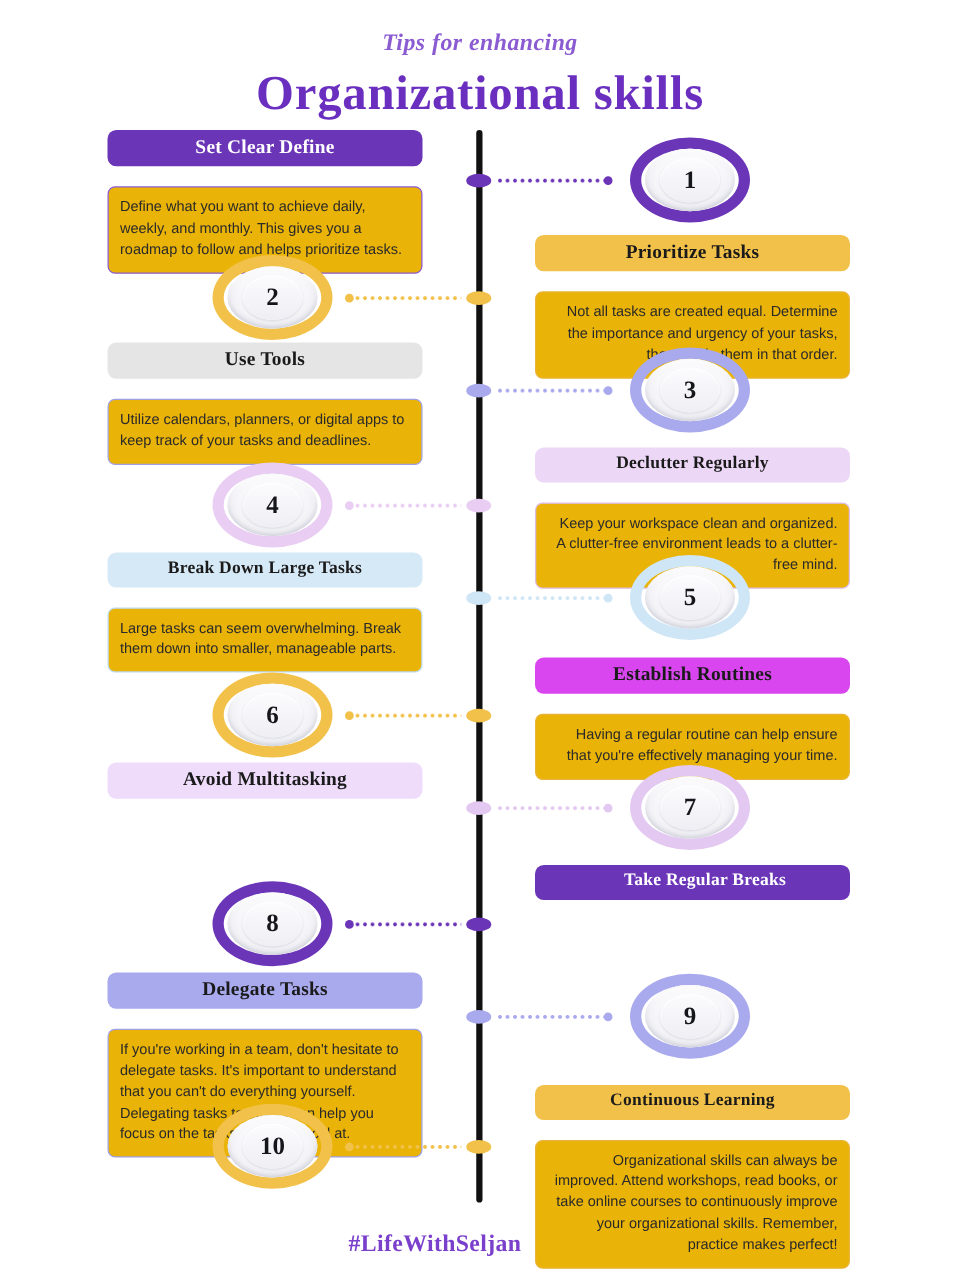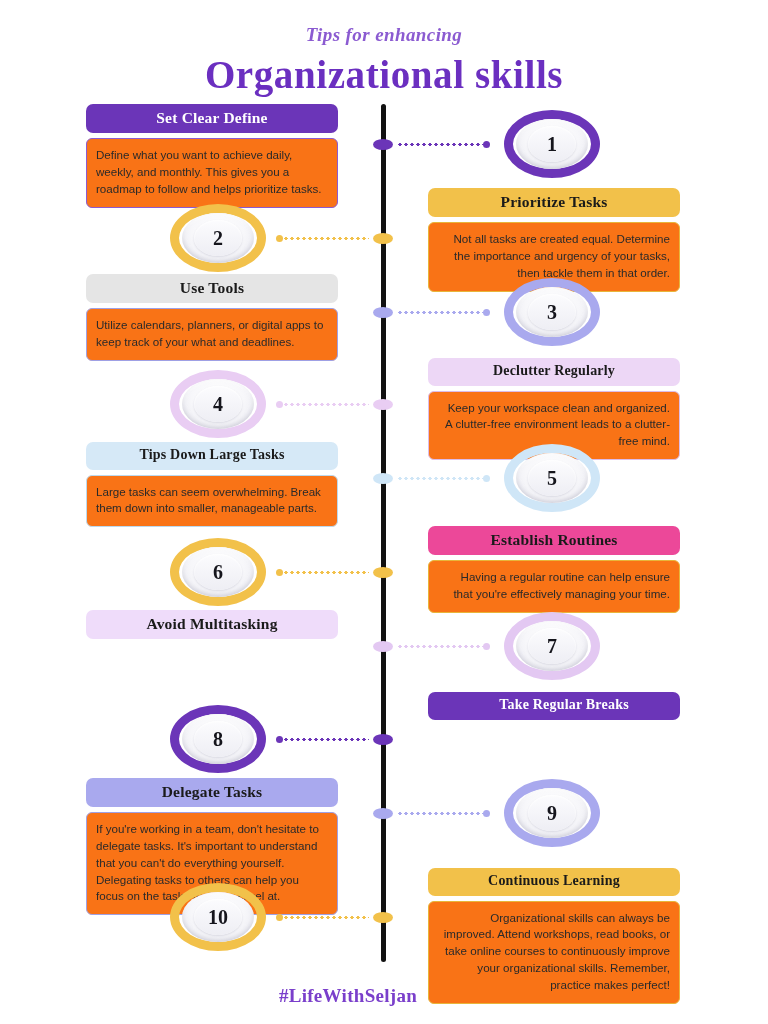--- a/index.html
+++ b/index.html
@@ -51,24 +51,24 @@
     font-size:15.5px;
     letter-spacing:.2px;
     padding:6px 4px 7px 4px;
     line-height:1.05;
     box-sizing:border-box;
     width:100%;
   }
   .badge.small{font-size:14px;}
 
   .bodybox{
-    margin-top:5px;
+    margin-top:16px;
     border:1.3px solid #999;
     border-radius:6px;
-    background:#f97316;
+    background:#eab308;
     box-sizing:border-box;
     width:100%;
     padding:8px 9px 9px 9px;
     font-size:11.6px;
     line-height:1.45;
     color:#2a2a2a;
   }
   .cluster.left .bodybox{text-align:left;}
   .cluster.right .bodybox{text-align:right;}
 
@@ -167,21 +167,21 @@
       </div>
       <div class="conn" style="top: 232px; color: rgb(242, 193, 74);">
         <div class="node" style="background: rgb(242, 193, 74); left: 373px;"></div>
         <div class="dots" style="left: 283px; width: 86px;"></div>
         <div class="endcap" style="background: rgb(242, 193, 74); left: 276px;"></div>
       </div>
     </div>
     <div class="row">
       <div class="cluster left" style="top: 274px;">
         <div class="badge" style="background: #e5e5e5; color: rgb(26, 26, 26);">Use Tools</div>
-        <div class="bodybox" style="border-color: rgb(159, 160, 228);">Utilize calendars, planners, or digital apps to keep track of your what and deadlines.</div>
+        <div class="bodybox" style="border-color: rgb(159, 160, 228);">Utilize calendars, planners, or digital apps to keep track of your tasks and deadlines.</div>
       </div>
       <div class="numwrap right" style="top: 278px;">
         <div class="ring" style="border-color: rgb(169, 169, 238);"></div>
         <div class="disc"></div>
         <div class="disc2"></div>
         <div class="num">3</div>
       </div>
       <div class="conn" style="top: 306px; color: rgb(169, 169, 238);">
         <div class="node" style="background: rgb(169, 169, 238); left: 373px;"></div>
         <div class="dots" style="left: 397px; width: 86px;"></div>
@@ -200,38 +200,38 @@
         <div class="num">4</div>
       </div>
       <div class="conn" style="top: 398px; color: rgb(233, 205, 243);">
         <div class="node" style="background: rgb(233, 205, 243); left: 373px;"></div>
         <div class="dots" style="left: 283px; width: 86px;"></div>
         <div class="endcap" style="background: rgb(233, 205, 243); left: 276px;"></div>
       </div>
     </div>
     <div class="row">
       <div class="cluster left" style="top: 442px;">
-        <div class="badge small" style="background: rgb(214, 233, 247); color: rgb(26, 26, 26);">Tips Down Large Tasks</div>
+        <div class="badge small" style="background: rgb(214, 233, 247); color: rgb(26, 26, 26);">Break Down Large Tasks</div>
         <div class="bodybox" style="border-color: rgb(187, 217, 238);">Large tasks can seem overwhelming. Break them down into smaller, manageable parts.</div>
       </div>
       <div class="numwrap right" style="top: 444px;">
         <div class="ring" style="border-color: rgb(207, 230, 247);"></div>
         <div class="disc"></div>
         <div class="disc2"></div>
         <div class="num">5</div>
       </div>
       <div class="conn" style="top: 472px; color: rgb(207, 230, 247);">
         <div class="node" style="background: rgb(207, 230, 247); left: 373px;"></div>
         <div class="dots" style="left: 397px; width: 86px;"></div>
         <div class="endcap" style="background: rgb(207, 230, 247); left: 483px;"></div>
       </div>
     </div>
     <div class="row">
       <div class="cluster right" style="top: 526px;">
-        <div class="badge" style="background: #ec4899; color: rgb(26, 26, 26);">Establish Routines</div>
+        <div class="badge" style="background: #d946ef; color: rgb(26, 26, 26);">Establish Routines</div>
         <div class="bodybox" style="border-color: rgb(232, 181, 58);">Having a regular routine can help ensure that you're effectively managing your time.</div>
       </div>
       <div class="numwrap left" style="top: 538px;">
         <div class="ring" style="border-color: rgb(242, 193, 74);"></div>
         <div class="disc"></div>
         <div class="disc2"></div>
         <div class="num">6</div>
       </div>
       <div class="conn" style="top: 566px; color: rgb(242, 193, 74);">
         <div class="node" style="background: rgb(242, 193, 74); left: 373px;"></div>

